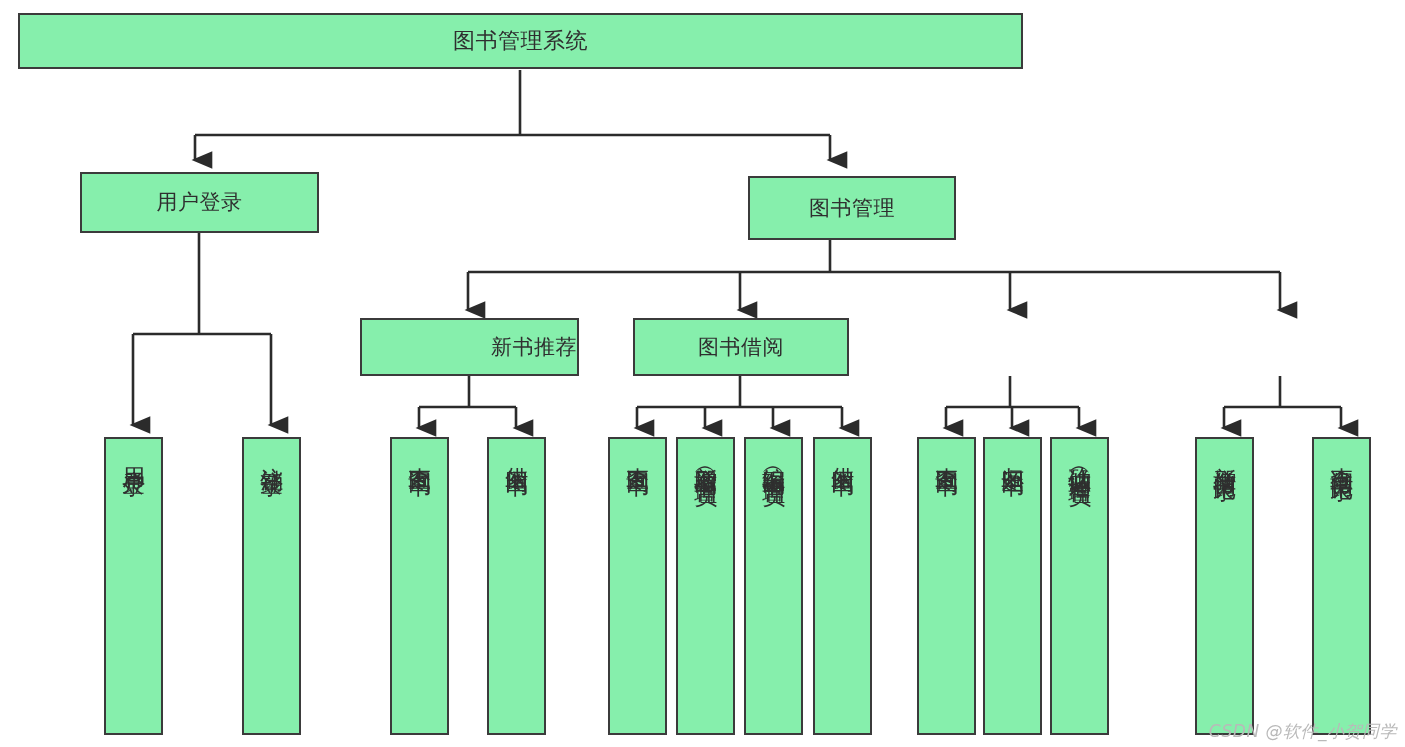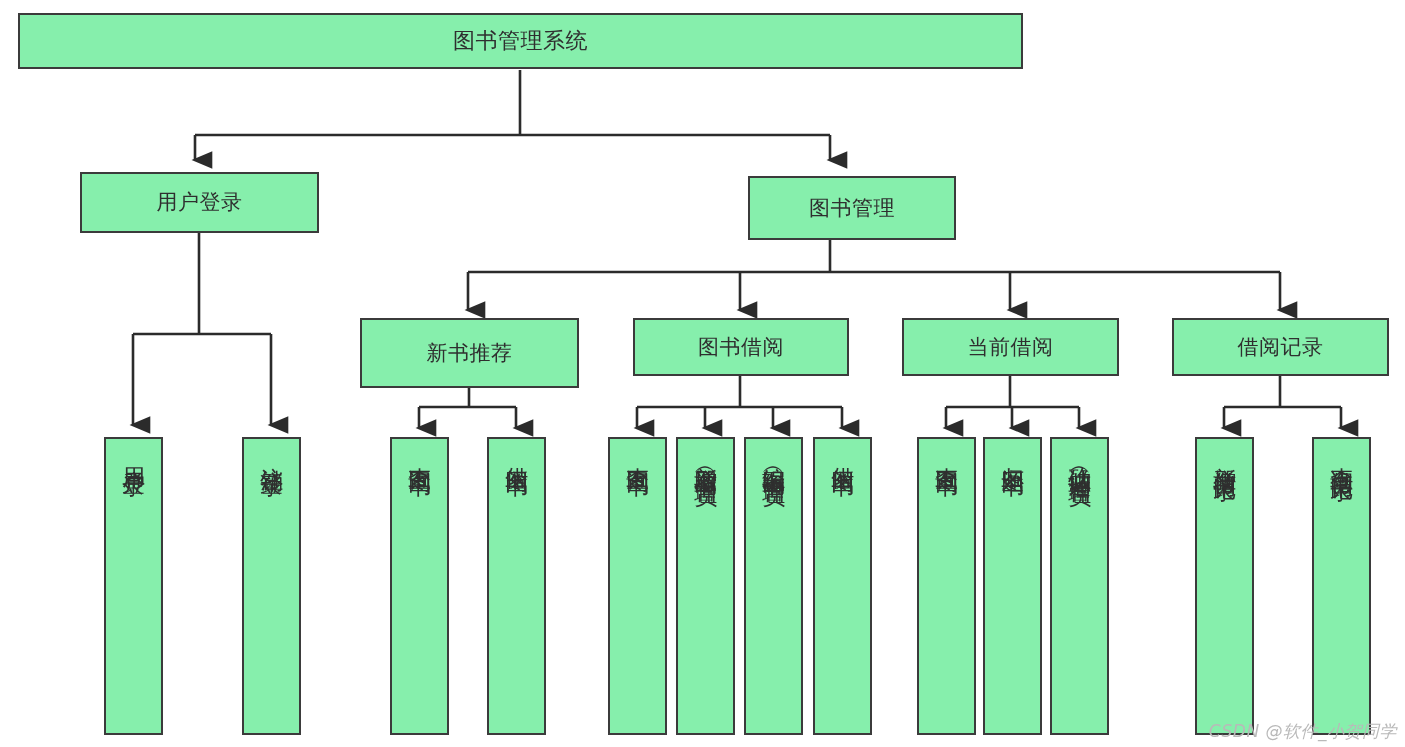--- a/index.html
+++ b/index.html
@@ -136,35 +136,29 @@
   </div>
 
   <div class="node horiz" style="left:80px; top:172px; width:239px; height:61px;">
     <span class="lbl">用户登录</span>
   </div>
 
   <div class="node horiz" style="left:712px; top:176px; width:208px; height:64px;margin-left:36px;">
     <span class="lbl">图书管理</span>
   </div>
 
-  <div class="node horiz" style="left:360px; top:318px; width:219px; height:70px;">
+  <div class="node horiz" style="left:360px; top:318px; width:219px; height:58px;justify-content:flex-end;">
     <span class="lbl">新书推荐</span>
   </div>
 
   <div class="node horiz" style="left:633px; top:318px; width:216px; height:58px;justify-content:center;">
     <span class="lbl">图书借阅</span>
   </div>
 
-  <div class="node horiz" style="left:902px; top:318px; width:217px; height:58px;">
-    <span class="lbl">当前借阅</span>
-  </div>
-
-  <div class="node horiz" style="left:1172px; top:318px; width:217px; height:58px;">
-    <span class="lbl">借阅记录</span>
-  </div>
+
 
   <div class="node leaf" style="left:104px; top:437px; width:59px; height:298px;">
     <span class="lbl">用户登录</span>
   </div>
 
   <div class="node leaf" style="left:242px; top:437px; width:59px; height:298px;">
     <span class="lbl">注销登录</span>
   </div>
 
   <div class="node leaf" style="left:390px; top:437px; width:59px; height:298px;">

